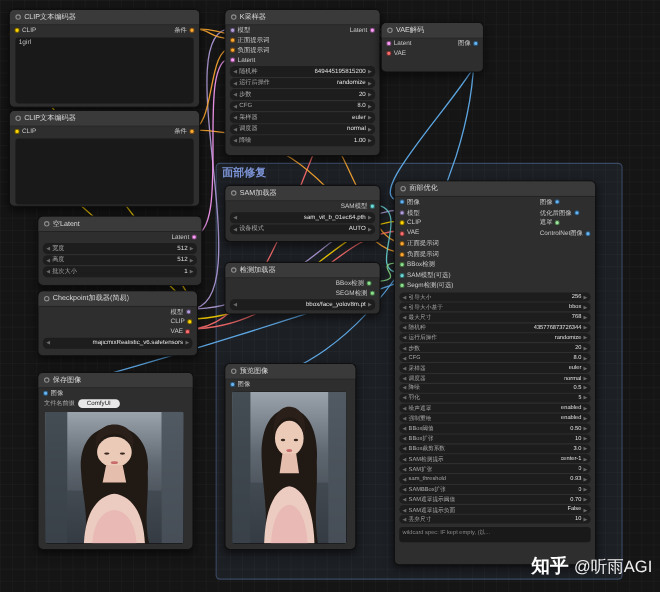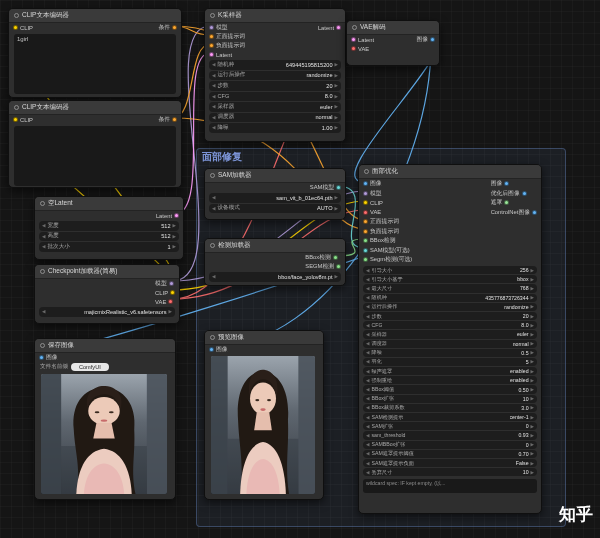--- a/index.html
+++ b/index.html
@@ -652,13 +652,14 @@
         <span class="lbl">丢弃尺寸</span>
         <span class="val">10</span>
         <span class="arrow">▶</span>
       </div>
     </div>
   <div class="wildcard">wildcard spec: IF kept empty, (以...</div>
 </div>
 
 <div class="watermark">
   <span class="wm-brand">知乎</span>
+  <span class="wm-handle">@听雨AGI</span>
 </div>
 
 </body></html>

